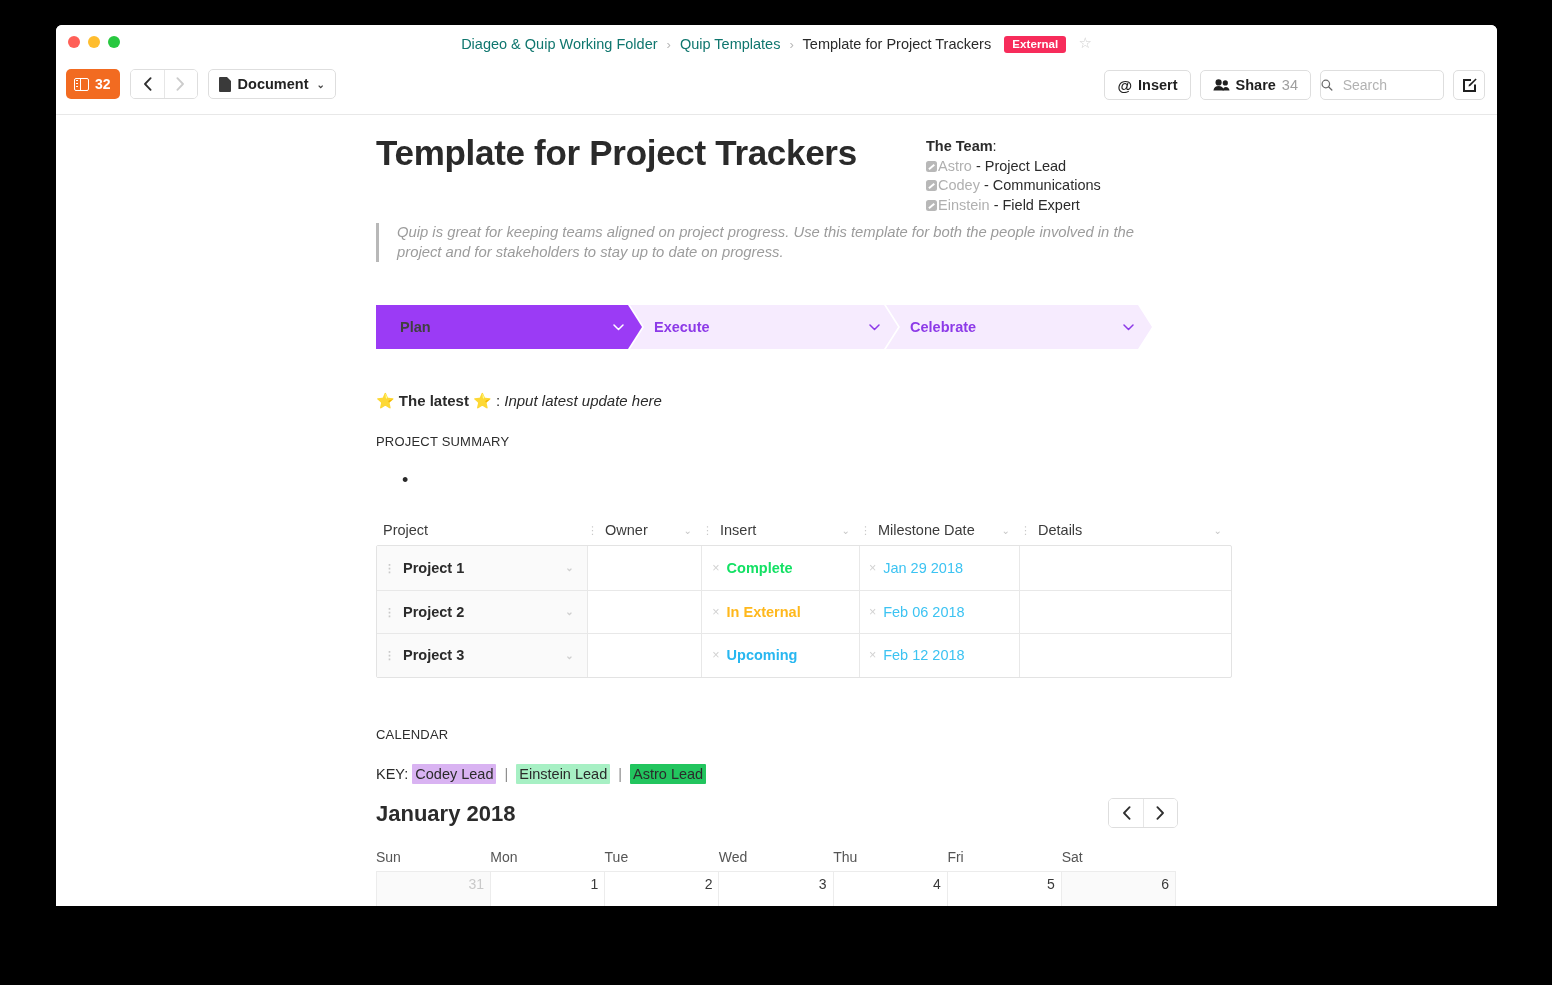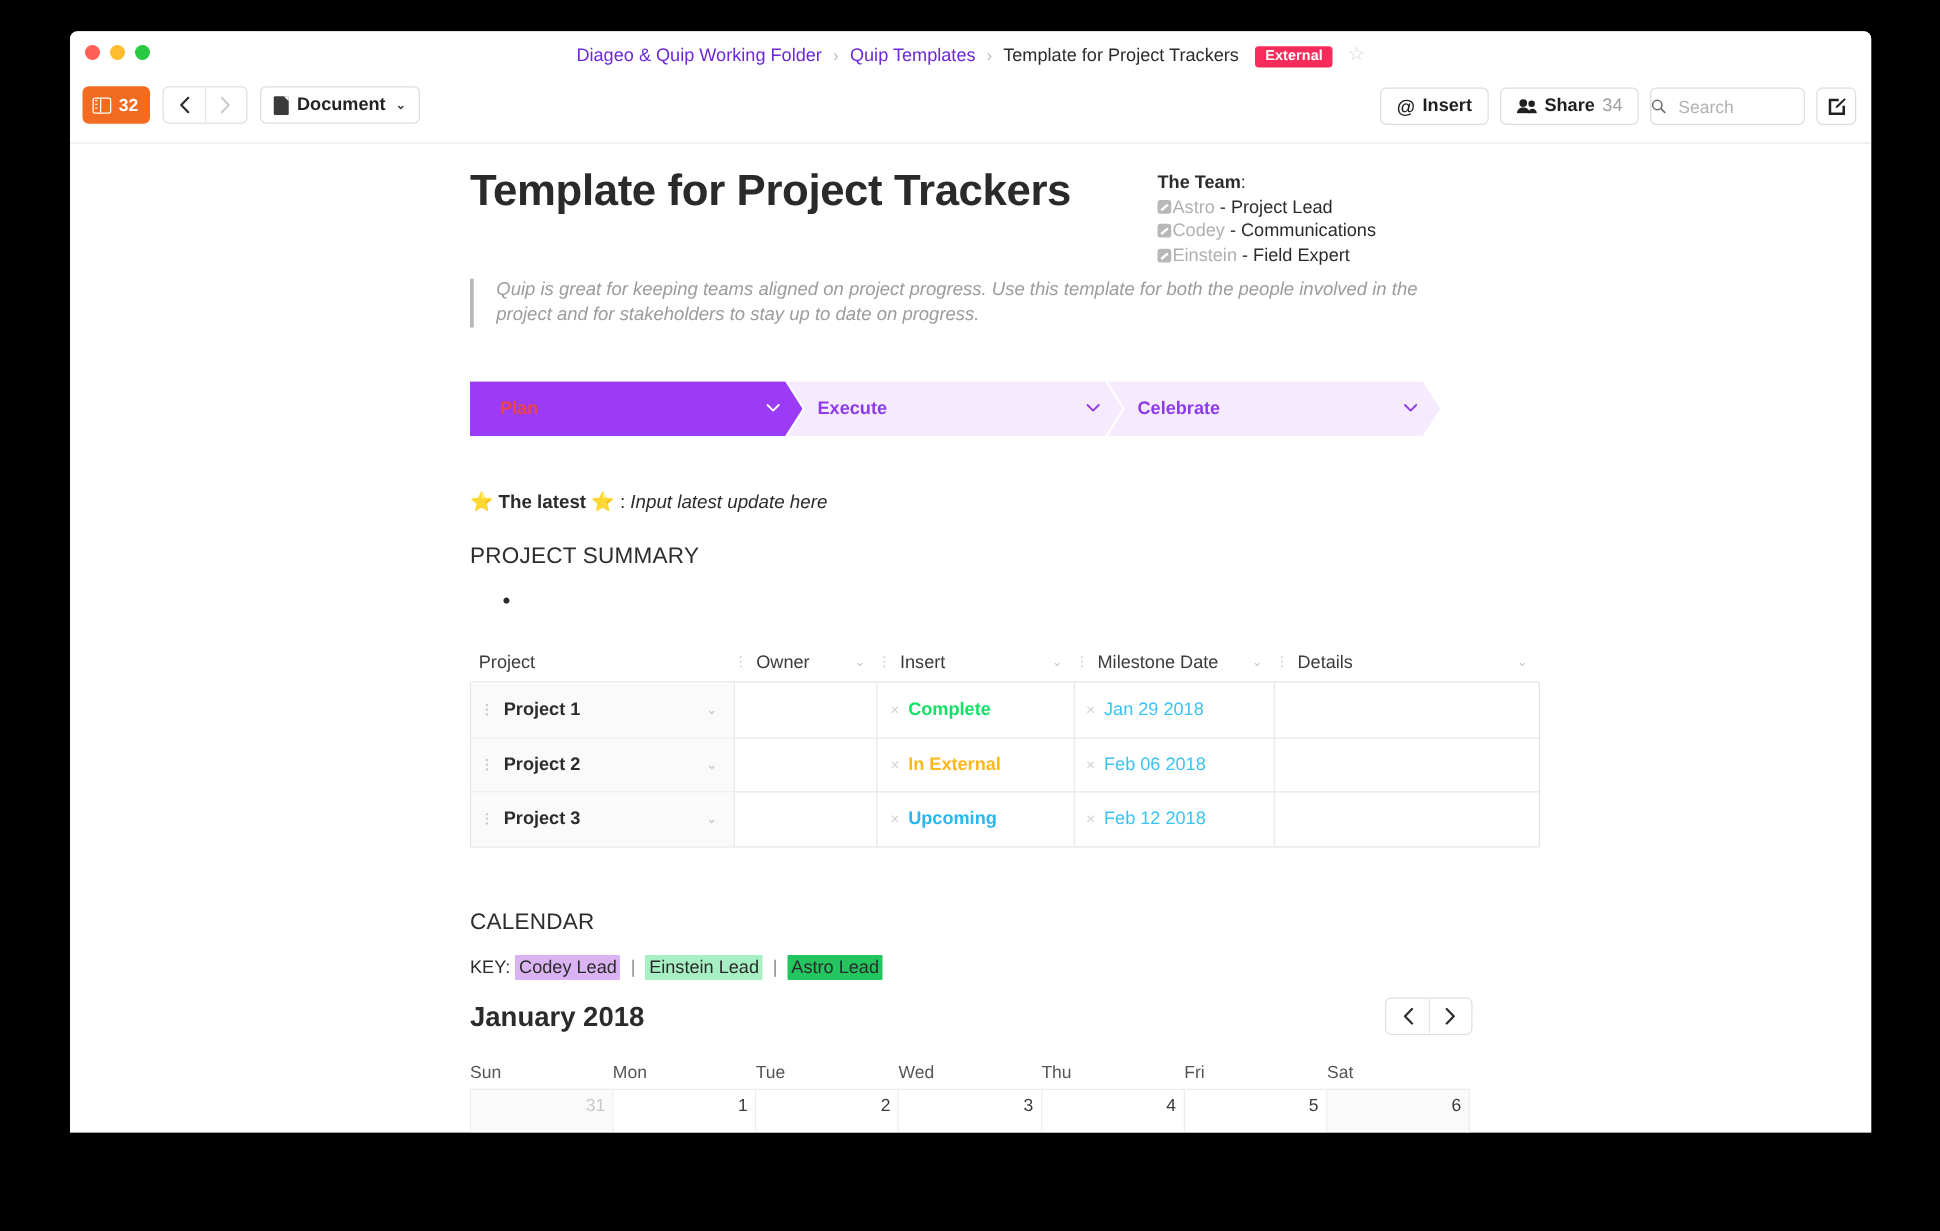--- a/index.html
+++ b/index.html
@@ -36,21 +36,21 @@
   .tl.green { background: #28c840; }
 
   .breadcrumb {
     position: absolute;
     left: 0; right: 0; top: 9px;
     text-align: center;
     font-size: 14.5px;
     color: #adadad;
     white-space: nowrap;
   }
-  .breadcrumb .crumb { color: #6d28d9; }
+  .breadcrumb .crumb { color: #0f766e; }
   .breadcrumb .sep { color: #b9b9b9; margin: 0 5px; font-size: 13px; }
   .breadcrumb .current { color: #2b2b2b; }
   .badge-external {
     display: inline-block;
     background: #f72c5b;
     color: #ffffff;
     font-size: 11.5px;
     font-weight: bold;
     padding: 2px 8px 3px 8px;
     border-radius: 3px;
@@ -277,21 +277,21 @@
     transform: translateY(-50%);
     z-index: 2;
     font-size: 11px;
     font-weight: bold;
   }
   .step-bg {
     position: absolute;
     left: 0; top: 0; right: 0; bottom: 0;
     z-index: 1;
   }
-  .step.active { color: #ef4444; width: 266px; }
+  .step.active { color: #404040; width: 266px; }
   .step.active .step-bg {
     background: #9b3bf5;
     clip-path: polygon(0 0, calc(100% - 14px) 0, 100% 50%, calc(100% - 14px) 100%, 0 100%, 14px 50%);
   }
   .step.inactive { color: #8d3ae8; width: 268px; }
   .step.inactive .step-bg {
     background: #f6ebfe;
     clip-path: polygon(0 0, calc(100% - 14px) 0, 100% 50%, calc(100% - 14px) 100%, 0 100%, 14px 50%);
   }
   .step.inactive.last { width: 266px; }
@@ -304,21 +304,21 @@
     font-size: 15px;
     color: #2b2b2b;
   }
   .latest-line b { font-weight: bold; }
   .latest-line .star-emoji { font-size: 15px; }
   .latest-line i { font-style: italic; }
 
   .section-head {
     position: absolute;
     left: 320px;
-    font-size: 18px;
+    font-size: 13px;
     color: #2d2d2d;
     letter-spacing: .2px;
   }
   .section-head.summary { top: 319px; }
   .section-head.calendar { top: 612px; }
 
   .bullet {
     position: absolute;
     left: 346px; top: 360px;
     font-size: 18px;

